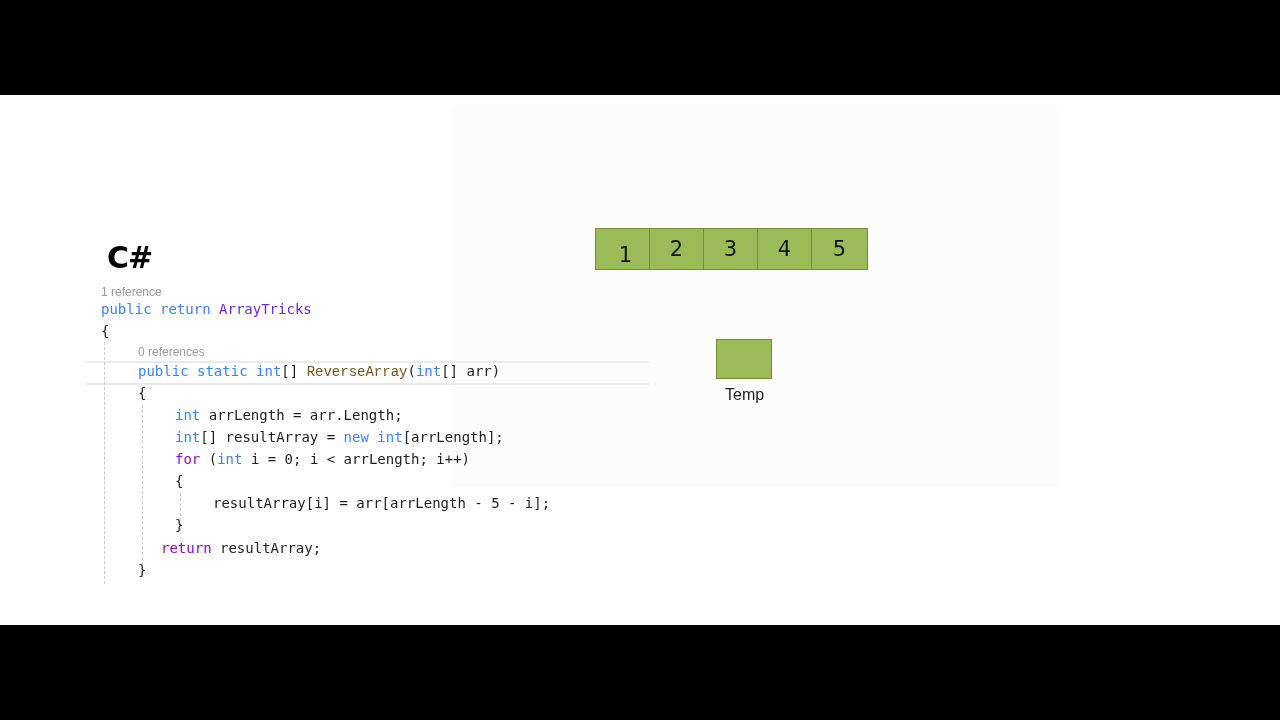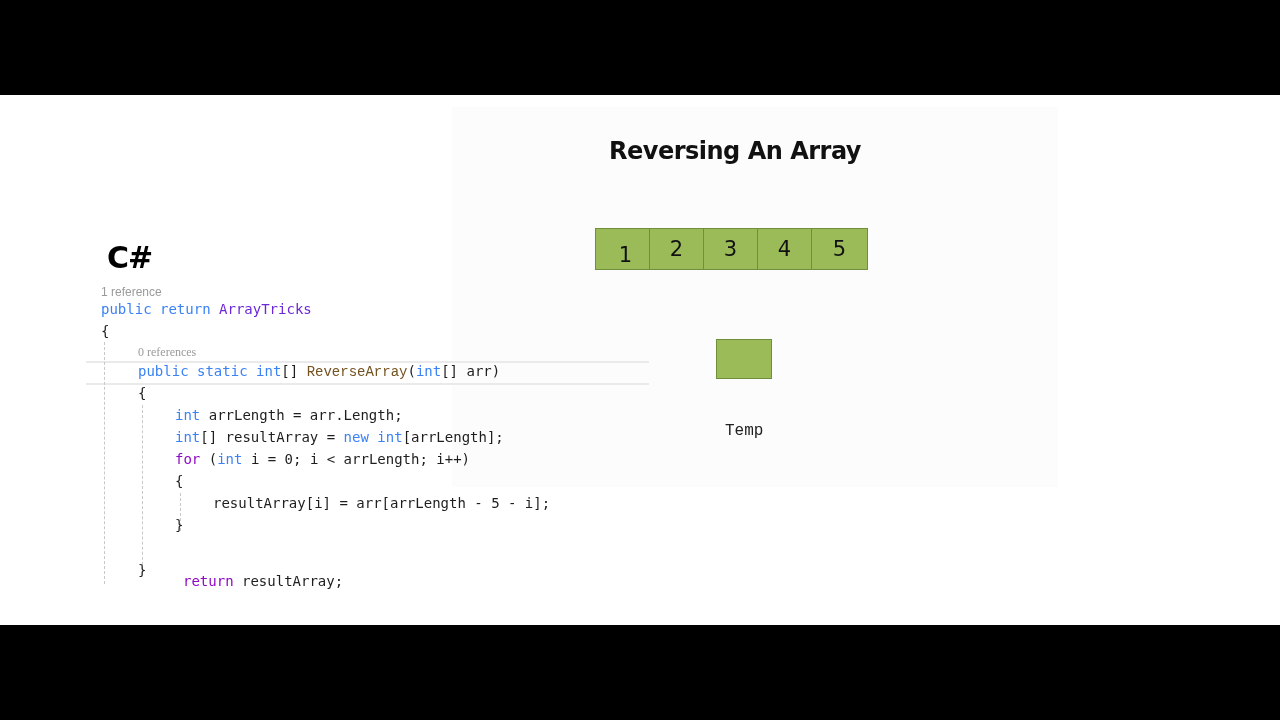--- a/index.html
+++ b/index.html
@@ -34,22 +34,21 @@
     font-family: "DejaVu Sans", sans-serif; font-size: 21px; color: #111;
   }
   .cell:last-child { border-right: none; width: 55px; }
   .cell.offset { padding-top: 12px; padding-left: 6px; }
   .temp-box {
     position: absolute; left: 716px; top: 244px; width: 56px; height: 40px;
     background: #9bbb59; border: 1.5px solid #6f8f3a; box-sizing: border-box;
   }
   .temp-label {
     position: absolute; left: 725px; top: 291px; font-size: 16px; color: #222;
-    font-family: Liberation Mono, monospace;
-    margin-top: 36px;
+    font-family: Liberation Sans, sans-serif;
   }
   .lang {
     position: absolute; left: 107px; top: 145px; font-family: "DejaVu Sans", sans-serif;
     font-weight: bold; font-size: 30px; color: #000; letter-spacing: -1px;
   }
   .code {
     position: absolute; left: 101px; top: 186px; font-family: "DejaVu Sans Mono", monospace;
     font-size: 14px; color: #1e1e1e;
   }
   .line { position: absolute; white-space: pre; height: 22px; line-height: 22px; }
@@ -63,21 +62,20 @@
     border-top: 2px solid #eaeaea; border-bottom: 2px solid #eaeaea;
   }
   .guide { position: absolute; width: 0; border-left: 1px dashed #c8c8c8; }
 </style>
 </head>
 <body>
 
 <div class="slide">
   <div class="panel-bg"></div>
 
-  <div class="title">Reversing An Array</div>
 
   <div class="array-label">Array</div>
   <div class="array">
     <div class="cell offset">1</div>
     <div class="cell">2</div>
     <div class="cell">3</div>
     <div class="cell">4</div>
     <div class="cell">5</div>
   </div>
 
@@ -89,25 +87,25 @@
   <div class="highlight-row"></div>
 
   <div class="guide" style="left:104px; top:247px; height:242px;"></div>
   <div class="guide" style="left:142px; top:310px; height:170px;"></div>
   <div class="guide" style="left:180px; top:398px; height:38px;"></div>
 
   <div class="code">
     <div class="line lens" style="top:0; left:0;text-align:center;">1 reference</div>
     <div class="line" style="top:17px; left:0;"><span class="kw2">public</span> <span class="kw2">return</span> <span class="type">ArrayTricks</span></div>
     <div class="line" style="top:39px; left:0;">{</div>
-    <div class="line lens" style="top:60px; left:37px;font-family:Liberation Serif, serif;">0 references</div>
+    <div class="line lens" style="top:60px; left:37px;">0 references</div>
     <div class="line" style="top:79px; left:37px;"><span class="kw2">public</span> <span class="kw2">static</span> <span class="kw2">int</span>[] <span class="meth">ReverseArray</span>(<span class="kw2">int</span>[] arr)</div>
     <div class="line" style="top:101px; left:37px;">{</div>
     <div class="line" style="top:123px; left:74px;"><span class="kw2">int</span> arrLength = arr.Length;</div>
     <div class="line" style="top:145px; left:74px;"><span class="kw2">int</span>[] resultArray = <span class="kw2">new</span> <span class="kw2">int</span>[arrLength];</div>
     <div class="line" style="top:167px; left:74px;"><span class="ctl">for</span> (<span class="kw2">int</span> i = 0; i &lt; arrLength; i++)</div>
     <div class="line" style="top:189px; left:74px;">{</div>
     <div class="line" style="top:211px; left:112px;">resultArray[i] = arr[arrLength - 5 - i];</div>
     <div class="line" style="top:233px; left:74px;">}</div>
-    <div class="line" style="top:256px; left:82px;margin-top:33px;"><span class="ctl">return</span> resultArray;</div>
+    <div class="line" style="top:256px; left:60px;"><span class="ctl">return</span> resultArray;</div>
     <div class="line" style="top:278px; left:37px;">}</div>
   </div>
 </div>
 
 </body></html>

